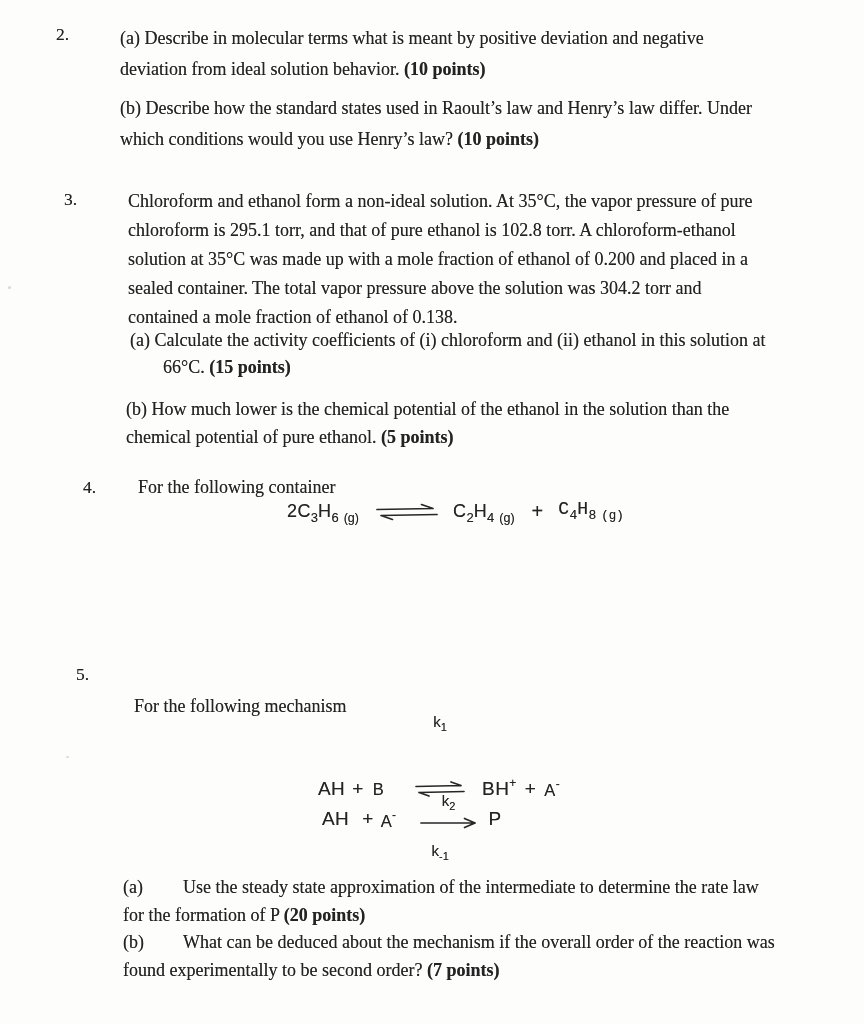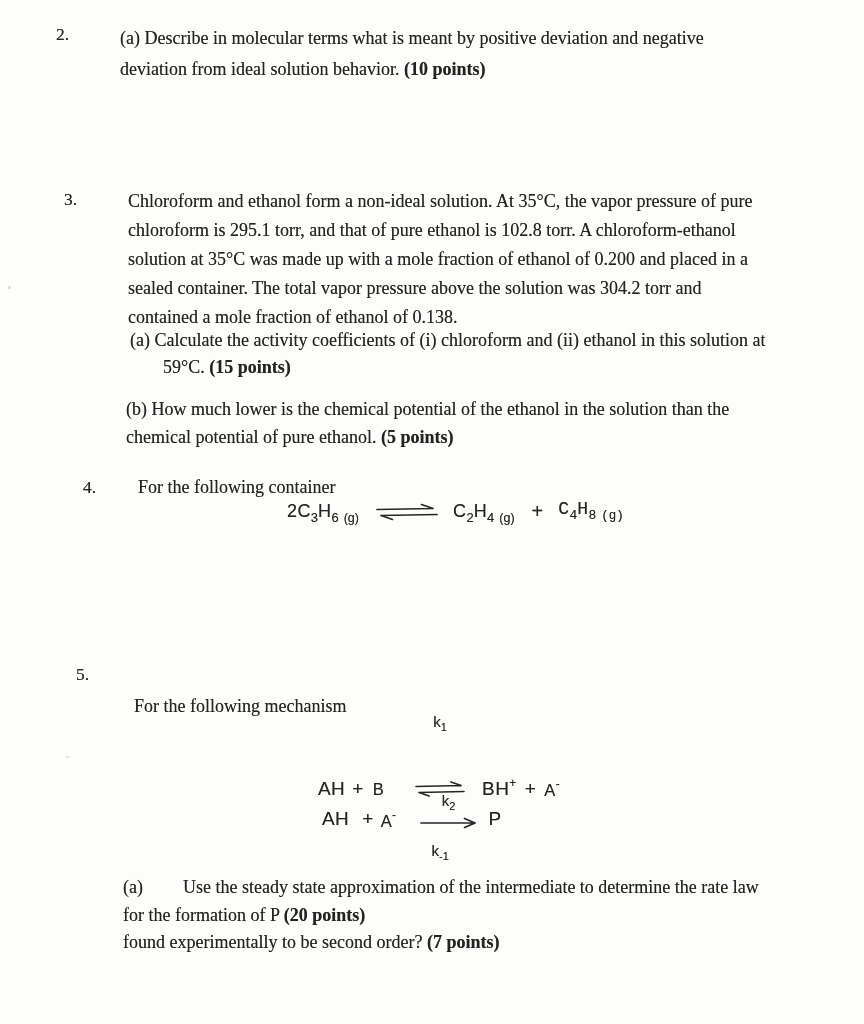--- a/index.html
+++ b/index.html
@@ -46,31 +46,33 @@
 <div class="page">
 
   <div class="speck" style="left:8px;top:286px;width:3px;height:3px;"></div>
   <div class="speck" style="left:66px;top:756px;width:3px;height:2px;"></div>
 
   <div class="abs qnum" style="left:56px;top:24px;">2.</div>
 
   <div class="abs body17" style="left:120px;top:23px;line-height:30.5px;width:720px;"><span class="ml">(a) Describe in molecular terms what is meant by positive deviation and negative
 deviation from ideal solution behavior. </span><b class="pts">(10 points)</b></div>
 
+  <div class="abs body17" style="left:120px;top:93px;line-height:30.5px;width:726px;"><span class="ml">(b) Describe how the standard states used in Raoult’s law and Henry’s law differ. Under
+which conditions would you use Henry’s law? </span><b class="pts">(10 points)</b></div>
 
   <div class="abs qnum" style="left:64px;top:189px;">3.</div>
 
   <div class="abs body17" style="left:128px;top:187px;line-height:29px;width:716px;"><span class="ml">Chloroform and ethanol form a non-ideal solution. At 35°C, the vapor pressure of pure
 chloroform is 295.1 torr, and that of pure ethanol is 102.8 torr. A chloroform-ethanol
 solution at 35°C was made up with a mole fraction of ethanol of 0.200 and placed in a
 sealed container. The total vapor pressure above the solution was 304.2 torr and
 contained a mole fraction of ethanol of 0.138.</span></div>
 
   <div class="abs body17" style="left:130px;top:330px;width:726px;"><span>(a) Calculate the activity coefficients of (i) chloroform and (ii) ethanol in this solution at</span></div>
-  <div class="abs body17" style="left:163px;top:357px;width:700px;"><span>59°C. </span><b class="pts">(15 points)</b></div>
+  <div class="abs body17" style="left:163px;top:357px;width:700px;"><span>66°C. </span><b class="pts">(15 points)</b></div>
 
   <div class="abs body17" style="left:126px;top:396px;line-height:27.5px;width:716px;"><span class="ml">(b) How much lower is the chemical potential of the ethanol in the solution than the
 chemical potential of pure ethanol. </span><b class="pts">(5 points)</b></div>
 
   <div class="abs qnum" style="left:83px;top:477px;">4.</div>
   <div class="abs body17" style="left:138px;top:477px;">For the following container</div>
 
   <div class="abs eqrow" style="left:287px;top:501px;height:24px;">
     <span class="chem"><span>2</span><span>C</span><sub>3</sub><span>H</span><sub>6</sub><span class="state">(g)</span></span>
     <svg class="arrow" width="64" height="18" viewBox="0 0 64 18" style="margin:0 14px 2px 16px;">
@@ -112,16 +114,17 @@
       <svg class="arrow" width="60" height="14" viewBox="0 0 60 14" style="margin-top:2px;">
         <path d="M2 8 L56 8 M56 8 L45.5 3.5 M56 8 L45.5 12.5"></path>
       </svg>
     </span>
     <span class="mech"><span>P</span></span>
   </div>
 
   <div class="abs body17" style="left:123px;top:874px;line-height:27.5px;width:726px;">
     <div><span class="ab-label">(a)</span><span>Use the steady state approximation of the intermediate to determine the rate law</span></div>
     <div><span>for the formation of P </span><b class="pts">(20 points)</b></div>
+    <div><span class="ab-label">(b)</span><span>What can be deduced about the mechanism if the overall order of the reaction was</span></div>
     <div><span>found experimentally to be second order? </span><b class="pts">(7 points)</b></div>
   </div>
 
 </div>
 
 </body></html>

